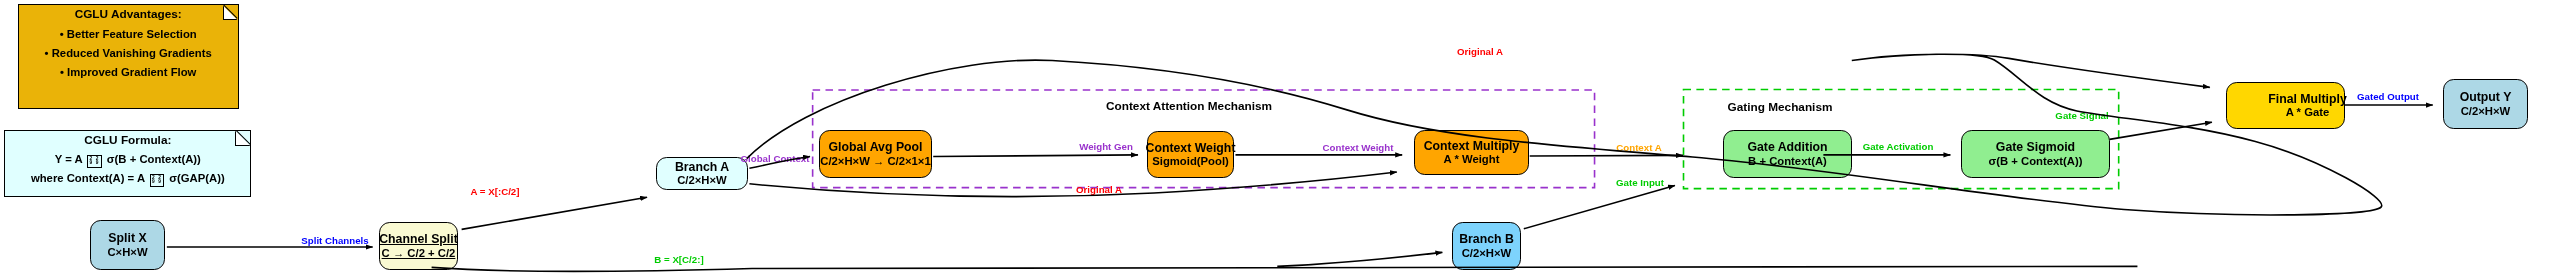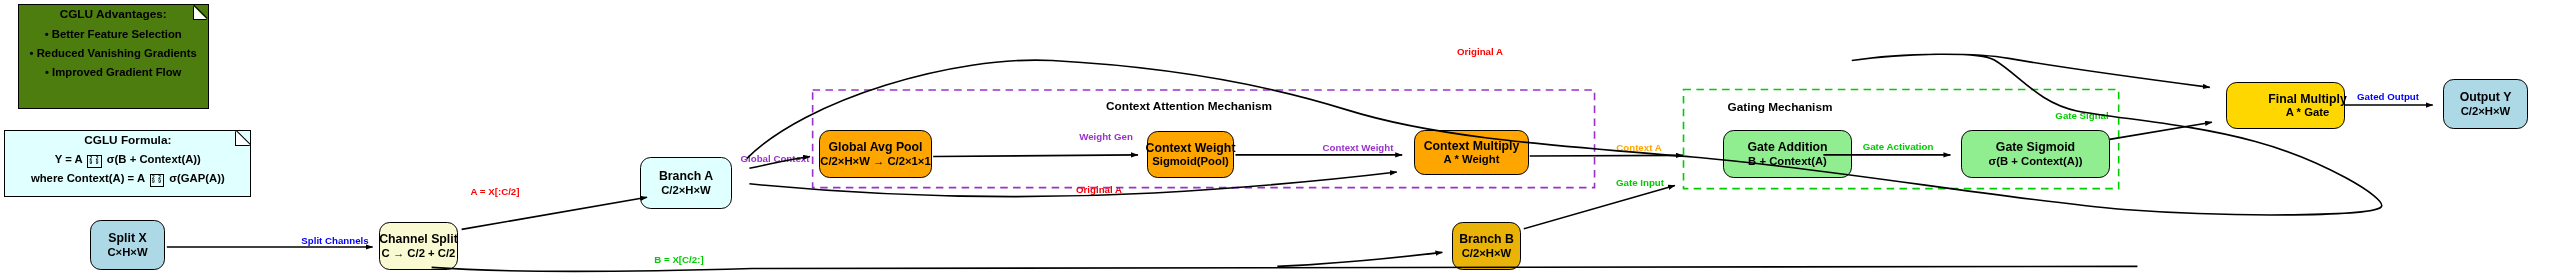--- a/index.html
+++ b/index.html
@@ -26,21 +26,21 @@
 </style>
 </head>
 <body>
 
 <div id="canvas">
   <svg id="clusters-layer" class="layer" width="2576" height="276" viewBox="0 0 4800 515">
       <rect x="1513" y="168" width="1459" height="182" fill="none" stroke="#9932CC" stroke-width="3" stroke-dasharray="14,10"></rect>
       <rect x="3138" y="167" width="812" height="185" fill="none" stroke="#00CC00" stroke-width="3" stroke-dasharray="14,10"></rect>
     </svg>
 
-  <div class="note" id="note-advantages" style="left: 17.7px; top: 4.3px; width: 191px; height: 105px; background: #4d7c0f;">
+  <div class="note" id="note-advantages" style="left: 17.7px; top: 4.3px; width: 221px; height: 105px; background: #eab308;">
     <div class="note-title">CGLU Advantages:</div>
     <div id="adv-items">
         <div class="note-line">• Better Feature Selection</div>
         <div class="note-line">• Reduced Vanishing Gradients</div>
         <div class="note-line">• Improved Gradient Flow</div>
       </div>
     <div class="fold"></div>
     <div class="fold-line"></div>
   </div>
 
@@ -55,29 +55,29 @@
   </div>
 
   <span class="cluster-title" id="title-context" style="left: 1189px; top: 99px;">Context Attention Mechanism</span>
   <span class="cluster-title" id="title-gating" style="left: 1780px; top: 100px;">Gating Mechanism</span>
 
   <div id="nodes">
       <div class="node" style="left: 90px; top: 220px; width: 75px; height: 50px; background: rgb(173, 216, 230);">
         <span class="lbl">Split X</span>
         <span class="sub">C×H×W</span>
       </div>
-      <div class="node" style="left: 379px; top: 222px; width: 79px; height: 48px; background: rgb(250, 250, 210);">
+      <div class="node" style="left: 379px; top: 222px; width: 79px; height: 48px; background: rgb(250, 250, 210); text-decoration: underline;">
         <span class="lbl">Channel Split</span>
         <span class="sub">C → C/2 + C/2</span>
       </div>
-      <div class="node" style="left: 640px; top: 157px; width: 92px; height: 52px; background: rgb(224, 255, 255);">
+      <div class="node" style="left: 656px; top: 157px; width: 92px; height: 33px; background: rgb(224, 255, 255);">
         <span class="lbl">Branch A</span>
         <span class="sub">C/2×H×W</span>
       </div>
-      <div class="node" style="left: 1452px; top: 222px; width: 69px; height: 48px; background: #eab308;">
+      <div class="node" style="left: 1452px; top: 222px; width: 69px; height: 48px; background: #7dd3fc;">
         <span class="lbl">Branch B</span>
         <span class="sub">C/2×H×W</span>
       </div>
       <div class="node" style="left: 819px; top: 130px; width: 113px; height: 48px; background: rgb(255, 165, 0);">
         <span class="lbl">Global Avg Pool</span>
         <span class="sub">C/2×H×W → C/2×1×1</span>
       </div>
       <div class="node" style="left: 1147px; top: 131px; width: 87px; height: 47px; background: rgb(255, 165, 0);">
         <span class="lbl">Context Weight</span>
         <span class="sub">Sigmoid(Pool)</span>
@@ -101,21 +101,21 @@
       <div class="node" style="left: 2443px; top: 79px; width: 85px; height: 50px; background: rgb(173, 216, 230);">
         <span class="lbl">Output Y</span>
         <span class="sub">C/2×H×W</span>
       </div>
     </div>
   <div id="elabels">
       <span class="elabel" style="left: 335px; top: 240px; color: rgb(0, 0, 255);">Split Channels</span>
       <span class="elabel" style="left: 495px; top: 191px; color: rgb(255, 0, 0);">A = X[:C/2]</span>
       <span class="elabel" style="left: 679px; top: 259px; color: rgb(0, 204, 0);">B = X[C/2:]</span>
       <span class="elabel" style="left: 775px; top: 158px; color: rgb(153, 50, 204);">Global Context</span>
-      <span class="elabel" style="left: 1106px; top: 136px; color: rgb(153, 50, 204);">Weight Gen</span>
+      <span class="elabel" style="left: 1106px; top: 146px; color: rgb(153, 50, 204);">Weight Gen</span>
       <span class="elabel" style="left: 1358px; top: 147px; color: rgb(153, 50, 204);">Context Weight</span>
       <span class="elabel" style="left: 1099px; top: 189px; color: rgb(255, 0, 0);">Original A</span>
       <span class="elabel" style="left: 1480px; top: 51px; color: rgb(255, 0, 0);">Original A</span>
       <span class="elabel" style="left: 1639px; top: 147px; color: rgb(255, 165, 0);">Context A</span>
       <span class="elabel" style="left: 1640px; top: 182px; color: rgb(0, 204, 0);">Gate Input</span>
       <span class="elabel" style="left: 1898px; top: 146px; color: rgb(0, 204, 0);">Gate Activation</span>
       <span class="elabel" style="left: 2082px; top: 115px; color: rgb(0, 204, 0);">Gate Signal</span>
       <span class="elabel" style="left: 2388px; top: 96px; color: rgb(0, 0, 255);">Gated Output</span>
     </div>
 

